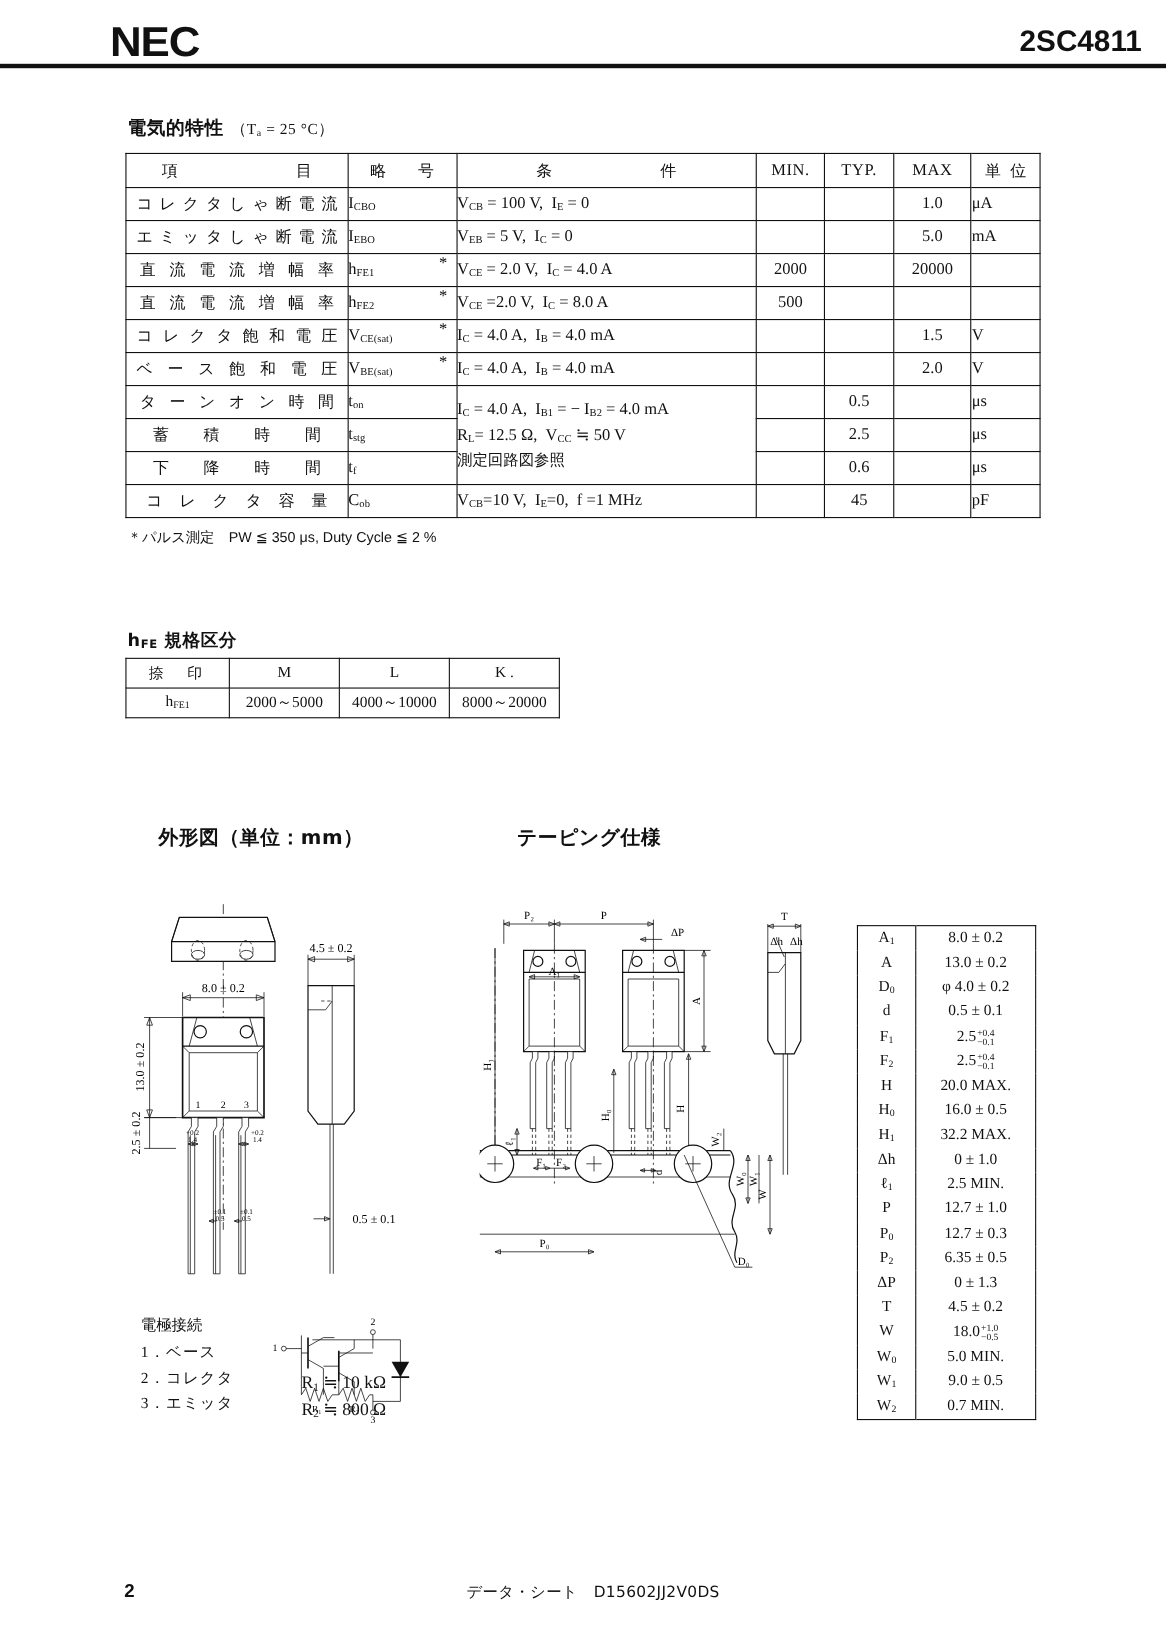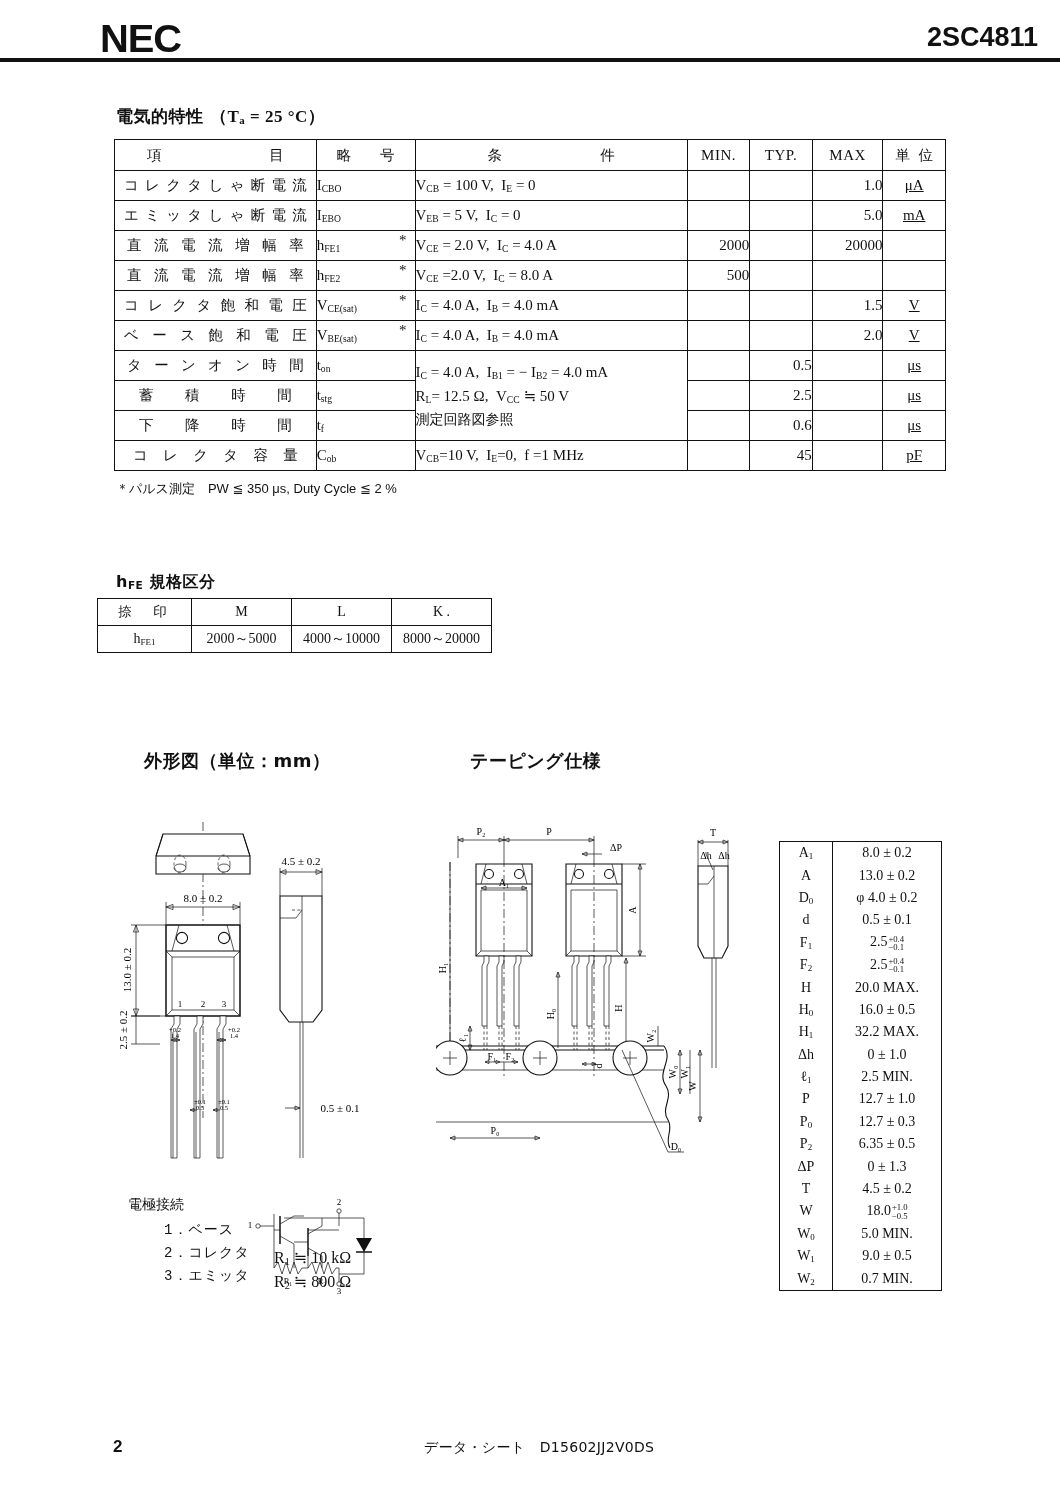--- a/index.html
+++ b/index.html
@@ -51,32 +51,32 @@
   .th-lbl{text-align:center;font-size:15px;letter-spacing:.5px;}
   .jp-sp{
     font-family:"DejaVu Sans","Liberation Sans",sans-serif;
     font-size:14.5px;display:flex;justify-content:space-between;
     padding:0 9px;letter-spacing:0;
   }
   .sym{padding-left:10px;font-size:16px;position:relative;}
   .sym .star{position:absolute;right:8px;top:1px;font-size:15px;}
   sub{font-size:.64em;vertical-align:-0.22em;}
   .cond{padding-left:10px;font-size:15.5px;white-space:nowrap;margin-top:41px;}
-  .num{text-align:right;font-size:15px;}
-  .unit{text-align:center;font-size:15px;text-decoration:underline;}
+  .num{text-align:center;font-size:15px;}
+  .unit{text-align:left;font-size:15px;}
   .cond-merged{padding-left:10px;font-size:15.5px;line-height:1.62;white-space:nowrap;}
   .note{
     position:absolute;left:116px;top:480px;font-size:13px;
     font-family:Liberation Sans, sans-serif;
     letter-spacing:0;
   }
 
   
   .hfe-title{left:116px;top:572px;font-size:16px;}
-  .hfe-wrap{position:absolute;left:97px;top:598px;}
+  .hfe-wrap{position:absolute;left:114px;top:598px;}
   table.hfe{border-collapse:collapse;table-layout:fixed;}
   table.hfe td{
     border:1px solid #111;height:26px;text-align:center;
     font-size:14px;padding:0 4px;
   }
   .h-c0{width:94px;}
   .h-c{width:100px;}
 
   
   .t-outline{left:144px;top:749px;font-size:18px;}
@@ -96,22 +96,22 @@
   .dim-s{font-size:6.5px;font-family:"Liberation Serif","DejaVu Serif",serif;}
   .dimlbl{font-size:10px;font-family:"Liberation Serif","DejaVu Serif",serif;}
 
   
   .ec-conn{position:absolute;left:128px;top:1196px;}
   .ec-conn .ttl{
     font-family:"DejaVu Sans","Liberation Sans",sans-serif;
     font-size:14px;margin-bottom:5px;
   }
   .ec-conn .li{
-    font-family:Liberation Mono, monospace;
-    font-size:14px;line-height:1.65;letter-spacing:1px;margin-left:36px;
+    font-family:Liberation Serif, serif;
+    font-size:14px;line-height:1.65;letter-spacing:1px;
   }
 
   
   .td-wrap{position:absolute;left:779px;top:841px;}
   table.td{border-collapse:collapse;table-layout:fixed;border:1.6px solid #111;}
   table.td td{
     height:22.4px;font-size:14px;padding:0;text-align:center;
     border:none;
   }
   table.td td.k{width:52px;border-right:1.4px solid #111;}
@@ -135,21 +135,21 @@
 <div class="page">
 
   <div class="hdr">
     <div class="logo">NEC</div>
     <div class="partno">2SC4811</div>
     <div class="rule"></div>
   </div>
 
   <div class="sect-title" style="left:116px;top:105px;">
     <span class="jp">電気的特性</span>
-    <span style="font-family:'Liberation Serif',serif;font-weight:bold;font-size:17px;">（T<sub>a</sub> = 25 °C）</span>
+    <span style="font-family:'Liberation Serif',serif;font-weight:normal;font-size:14px;">（T<sub>a</sub> = 25 °C）</span>
   </div>
 
   <div class="ec-wrap">
   <table class="ec">
     <colgroup>
       <col class="c-item">
           <col class="c-sym">
           <col class="c-cond">
       <col class="c-min">
           <col class="c-typ">

